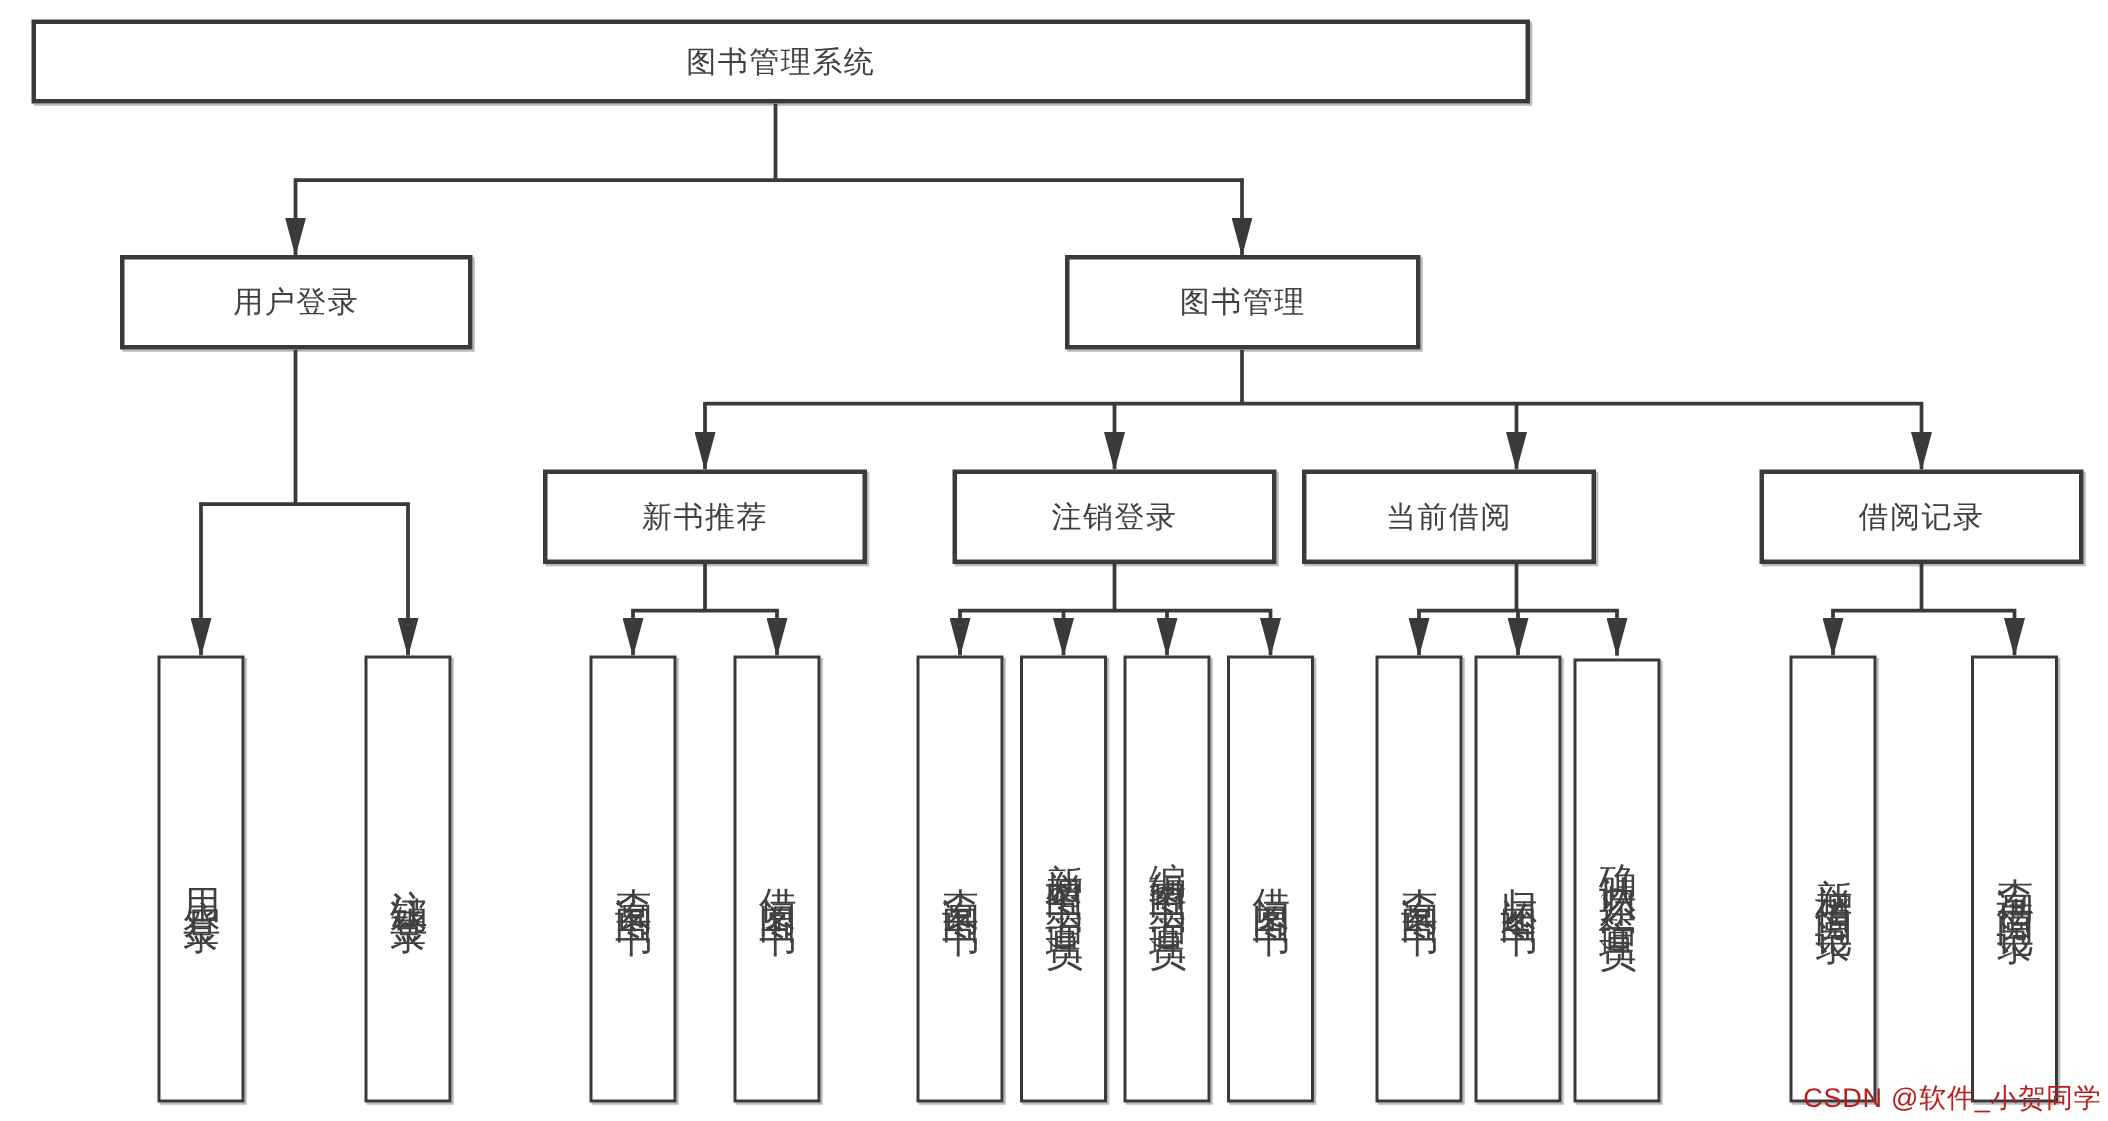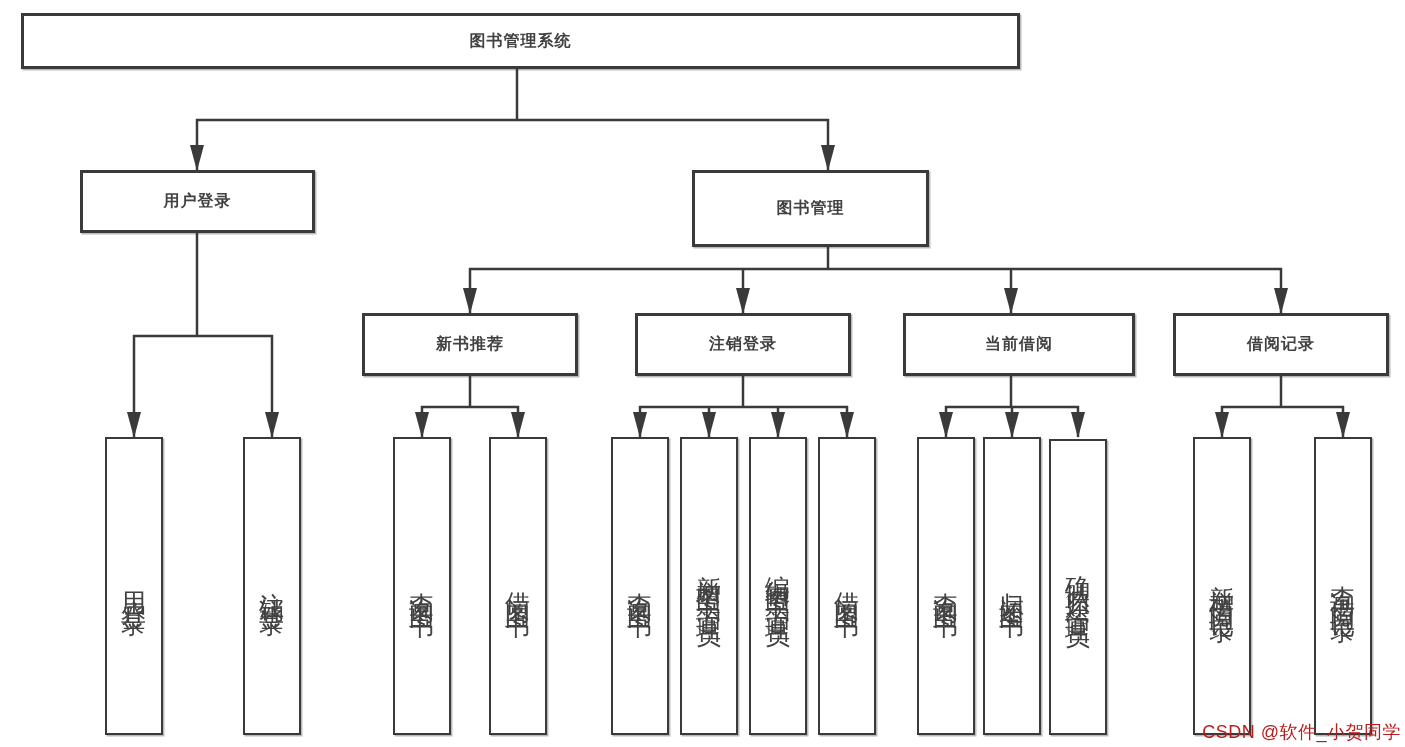--- a/index.html
+++ b/index.html
@@ -27,24 +27,23 @@
     box-sizing: border-box;
     background: #ffffff;
     border: 3px solid #3a3a3a;
     box-shadow: 1.5px 1.5px 0 rgba(58,58,58,0.35);
     display: flex;
     align-items: center;
     justify-content: center;
     color: #414141;
   }
   .node.hlabel {
-    font-size: 16px;
+    font-size: 20px;
     letter-spacing: 1px;
     white-space: nowrap;
-    font-weight: bold;
   }
   .node.leaf {
     border-width: 2.5px;
   }
   .vtext {
     writing-mode: vertical-rl;
     text-orientation: mixed;
     font-size: 25px;
     letter-spacing: 7px;
     line-height: 1.2;
@@ -131,31 +130,31 @@
     </g>
   </svg>
 
   <div class="node hlabel" style="left:21px; top:13px; width:999px; height:56px;">
     <span>图书管理系统</span>
   </div>
 
   <div class="node hlabel" style="left:80px; top:170px; width:235px; height:63px;">
     <span>用户登录</span>
   </div>
-  <div class="node hlabel" style="left:692px; top:170px; width:237px; height:77px;">
+  <div class="node hlabel" style="left:710px; top:170px; width:237px; height:63px;">
     <span>图书管理</span>
   </div>
 
   <div class="node hlabel" style="left:362px; top:313px; width:216px; height:63px;">
     <span>新书推荐</span>
   </div>
   <div class="node hlabel" style="left:635px; top:313px; width:216px; height:63px;">
     <span>注销登录</span>
   </div>
-  <div class="node hlabel" style="left:903px; top:313px; width:232px; height:63px;justify-content:center;">
+  <div class="node hlabel" style="left:868px; top:313px; width:196px; height:63px;justify-content:center;">
     <span>当前借阅</span>
   </div>
   <div class="node hlabel" style="left:1173px; top:313px; width:216px; height:63px;">
     <span>借阅记录</span>
   </div>
 
   <div class="node leaf" style="left:105px; top:437px; width:58px; height:298px;">
     <span class="vtext">用户登录</span>
   </div>
   <div class="node leaf" style="left:243px; top:437px; width:58px; height:298px;">

